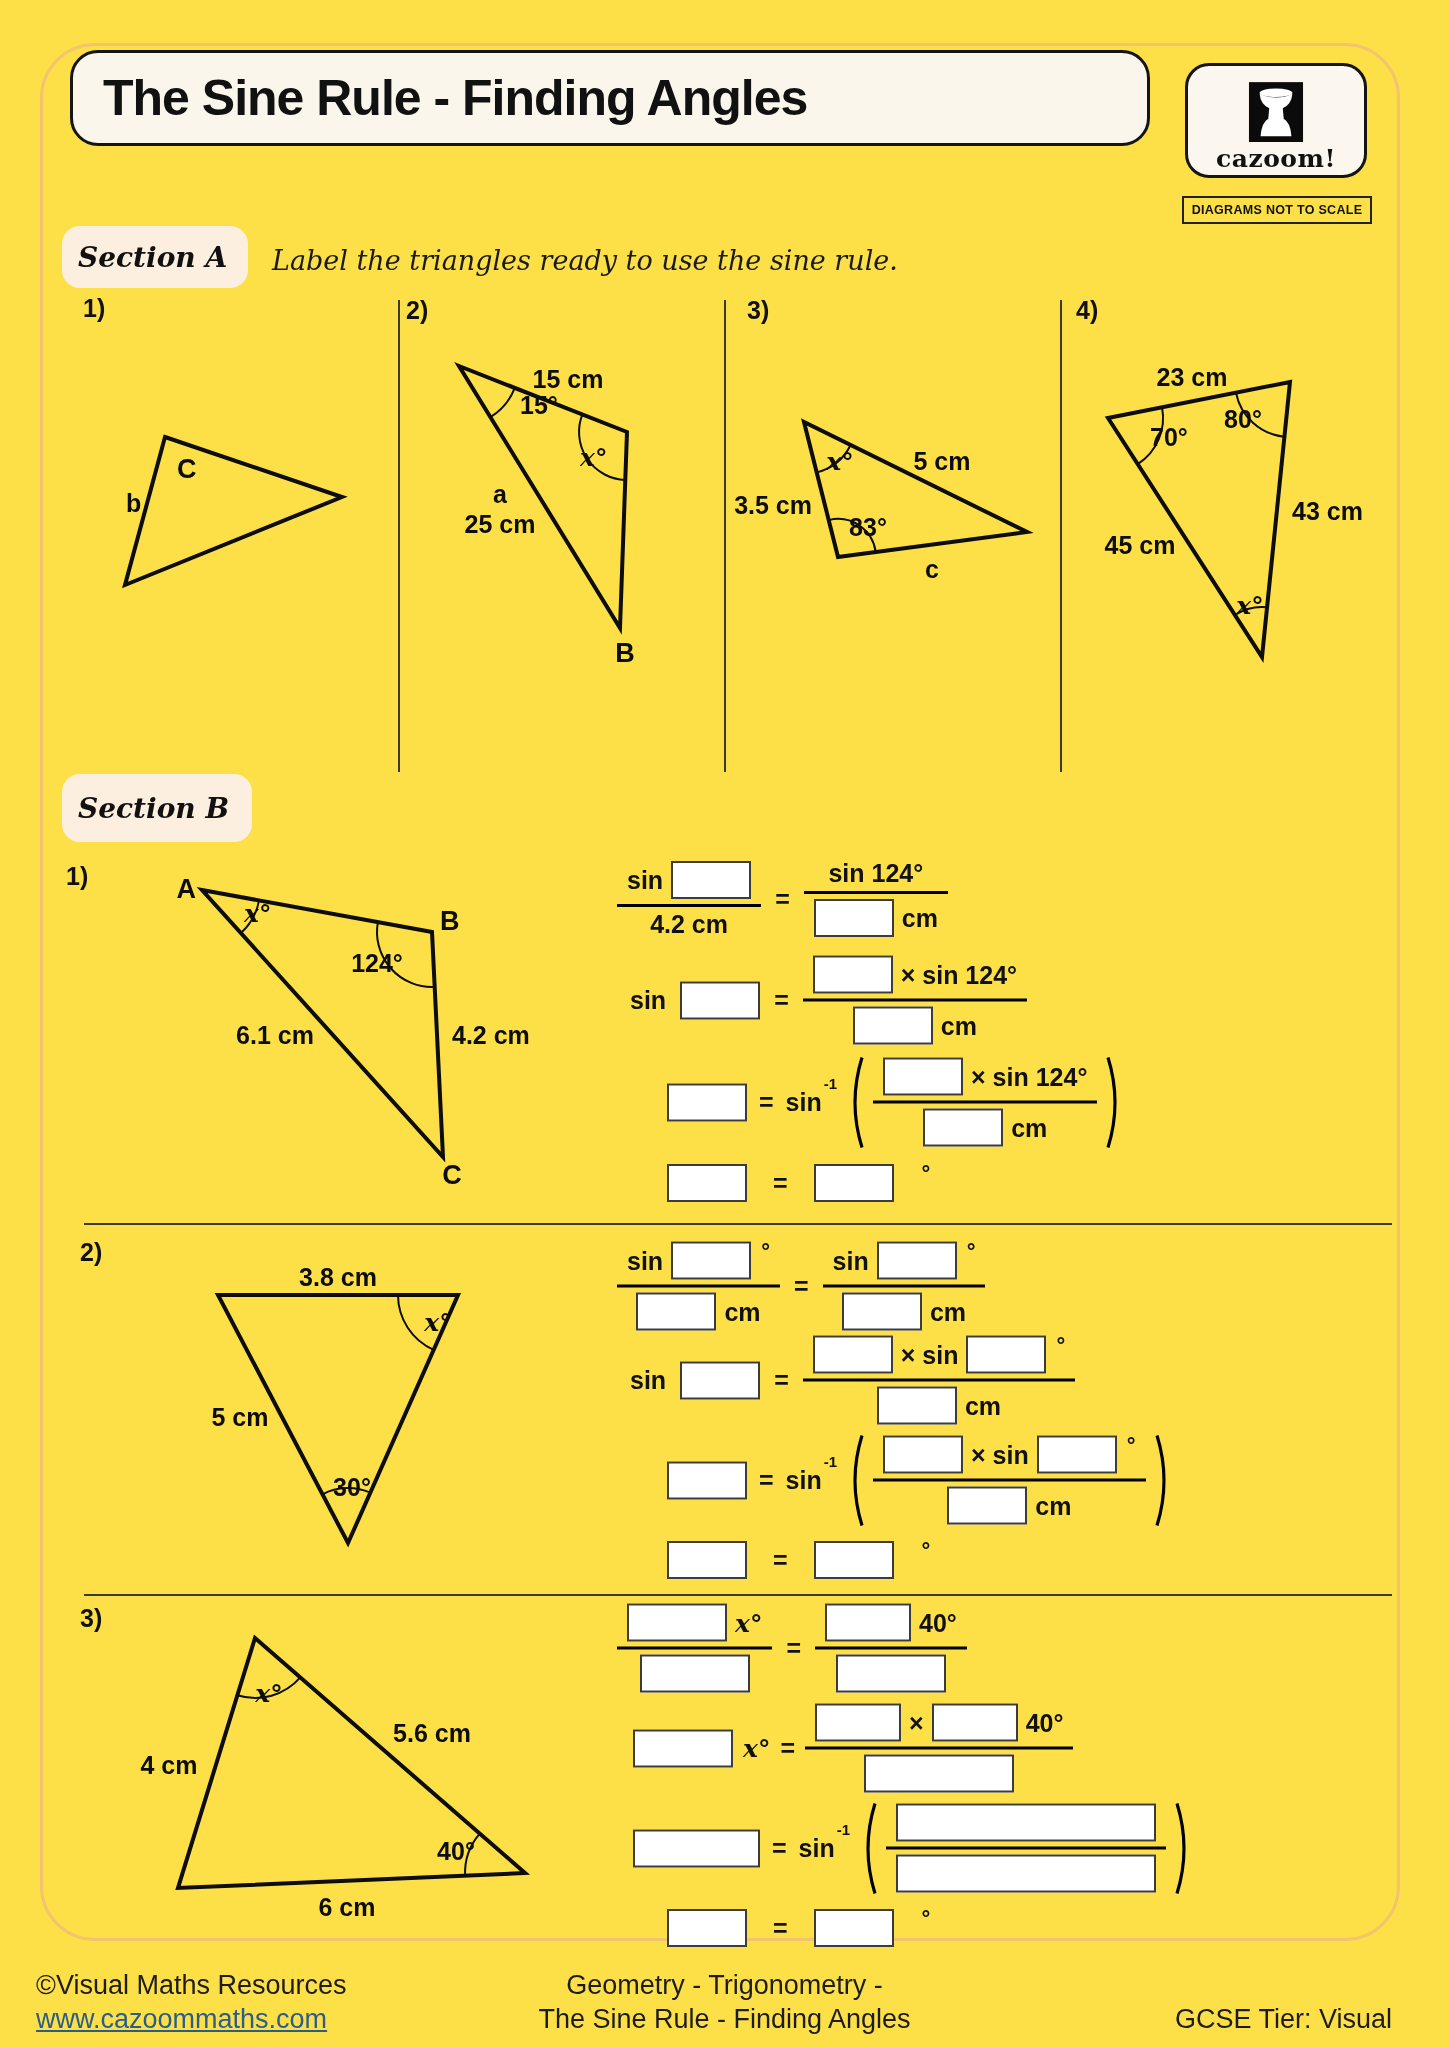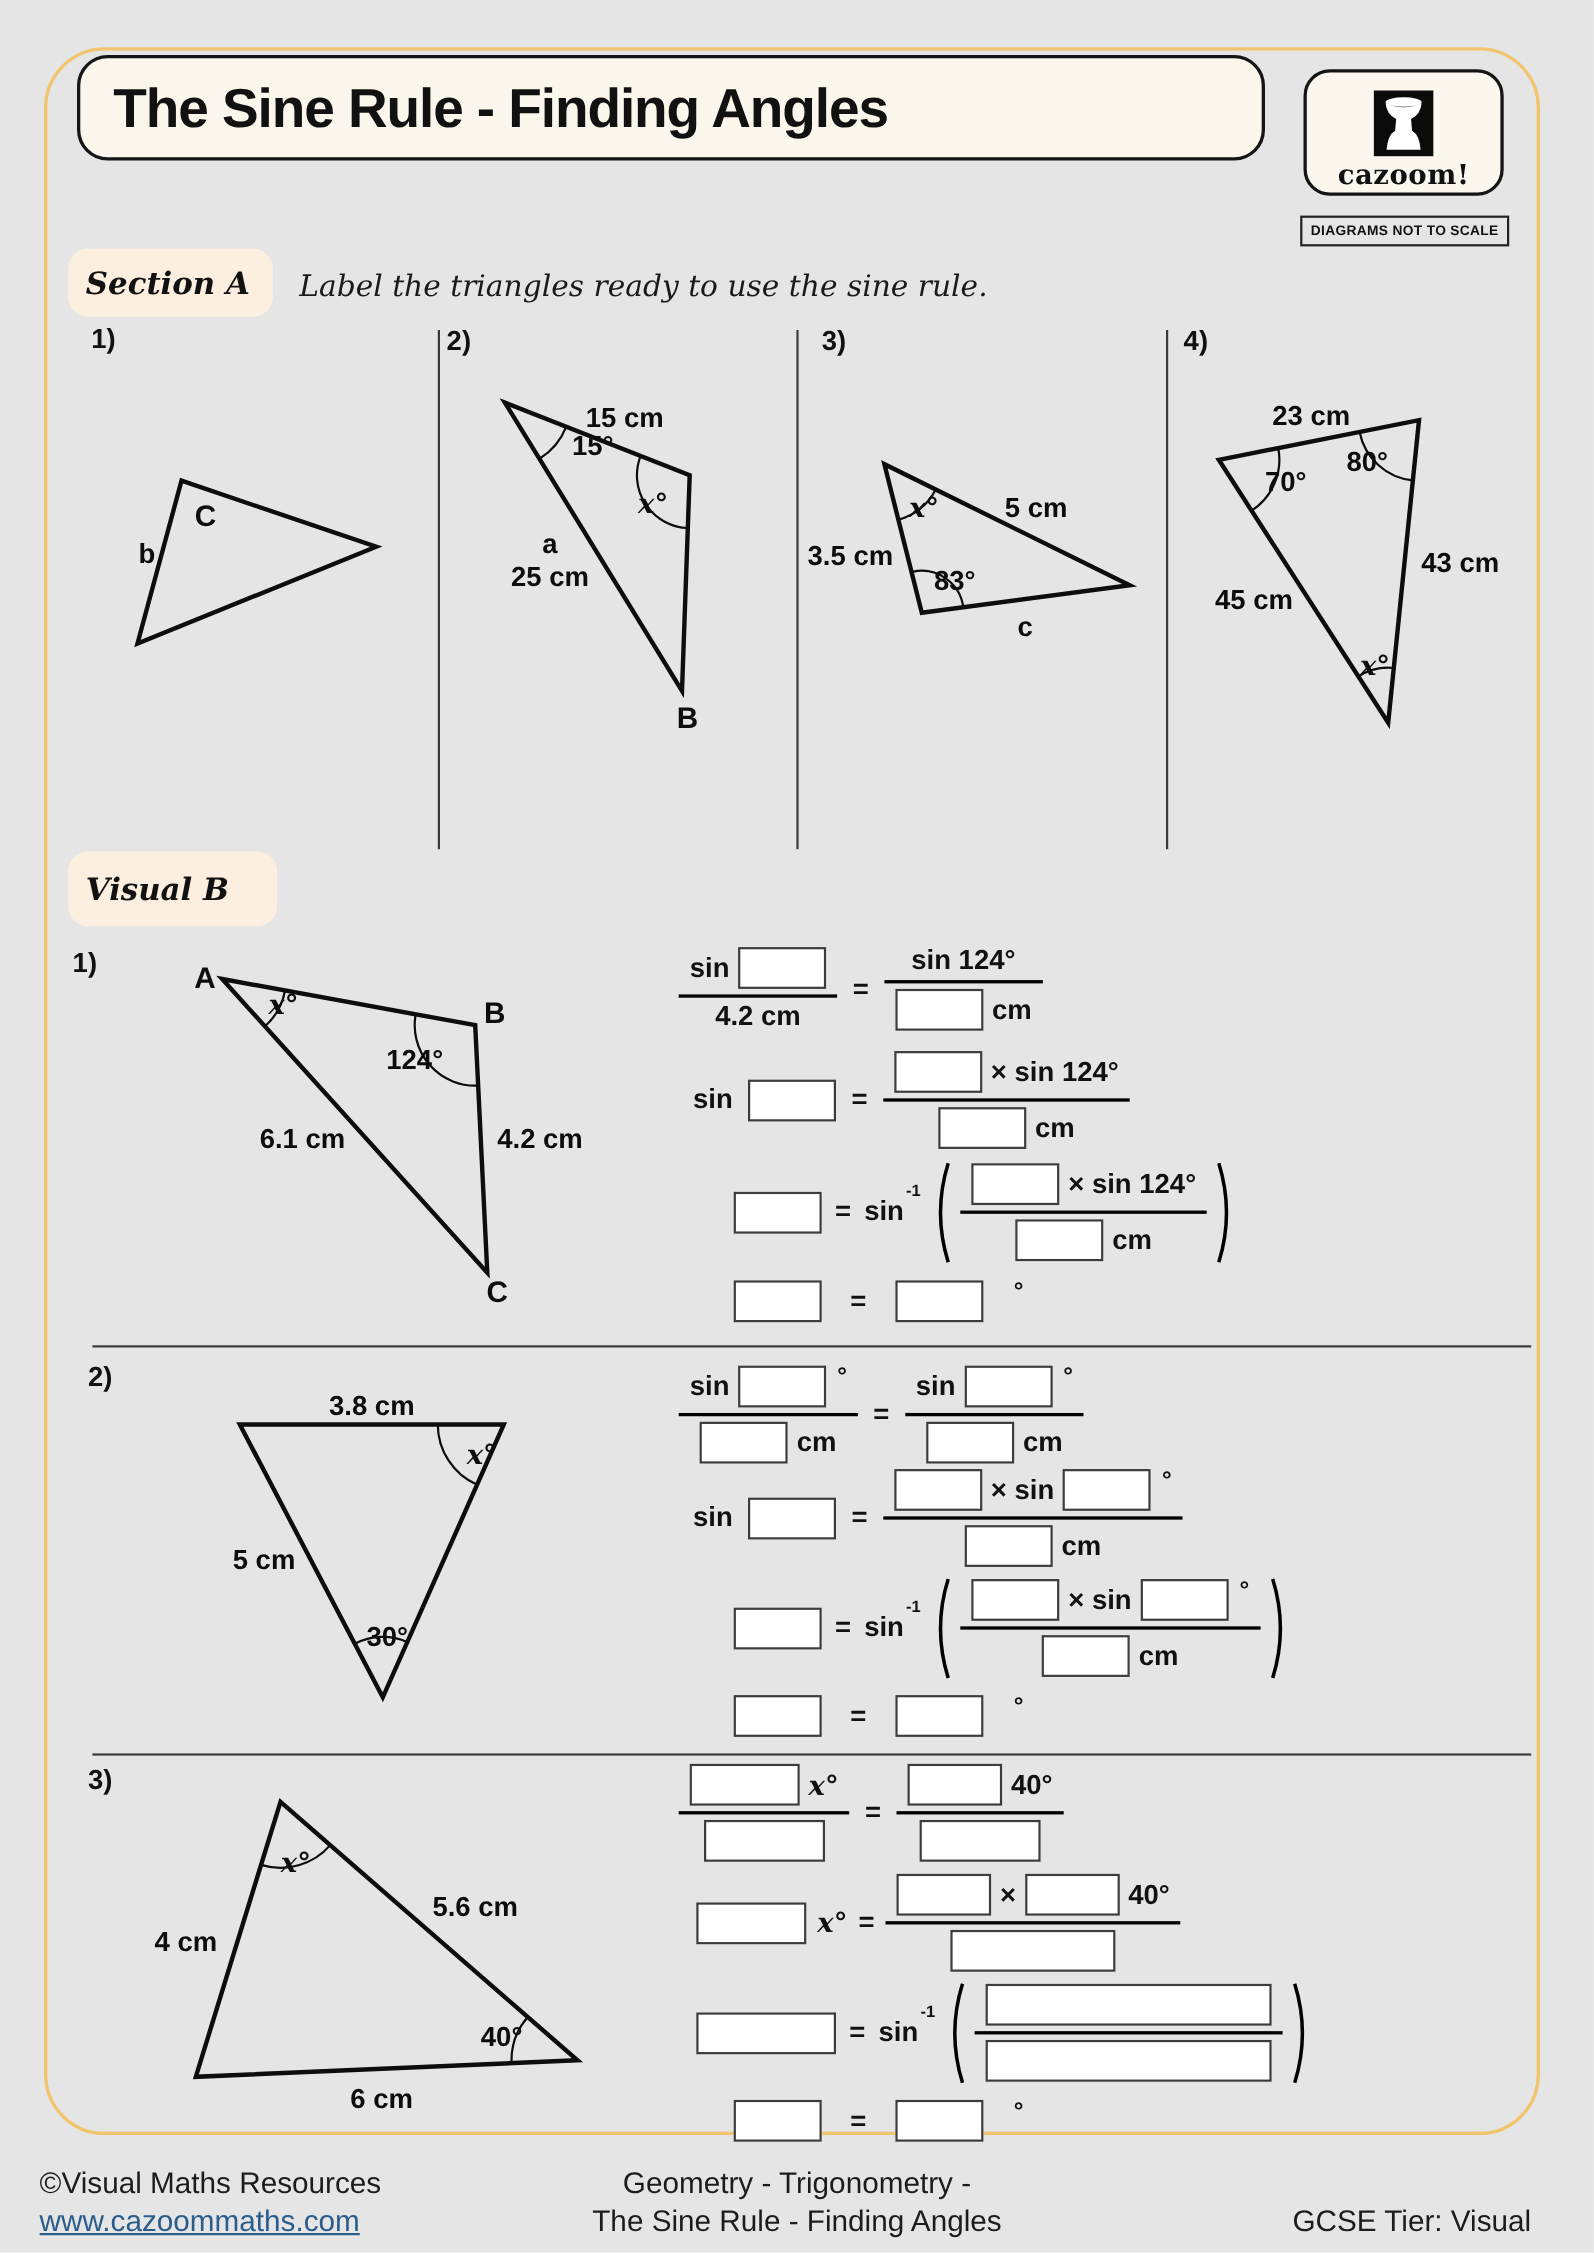--- a/index.html
+++ b/index.html
@@ -1,16 +1,16 @@
 <!DOCTYPE html>
 <html><head>
 <meta charset="utf-8">
 <style>
   html,body{margin:0;padding:0;background:#fff;}
-  #page{position:relative;width:1449px;height:2048px;background:#e5e5e5;overflow:hidden;
+  #page{position:relative;width:1449px;height:2048px;background:#fde047;overflow:hidden;
         font-family:"Liberation Sans",sans-serif;color:#111;}
   .abs{position:absolute;}
   
   #border-frame{left:40px;top:43px;width:1354px;height:1892px;border:3px solid #f2c46d;border-radius:55px;}
   
   #title-box{left:70px;top:50px;width:1080px;height:96px;background:#faf6ec;border:3px solid #151515;
              border-radius:28px;display:flex;align-items:center;padding-left:30px;box-sizing:border-box;}
   #title-box span{font-size:50px;font-weight:bold;letter-spacing:-1px;}
   #logo-box{left:1185px;top:63px;width:182px;height:115px;background:#fbf7ef;border:3px solid #151515;
             border-radius:24px;display:flex;flex-direction:column;align-items:center;justify-content:flex-end;
@@ -76,21 +76,21 @@
   <div class="abs qnum" style="left:83px;top:296px;">1)</div>
   <div class="abs qnum" style="left:406px;top:298px;">2)</div>
   <div class="abs qnum" style="left:747px;top:298px;">3)</div>
   <div class="abs qnum" style="left:1076px;top:298px;">4)</div>
 
   <div class="abs vline" style="left:398px;top:300px;height:472px;"></div>
   <div class="abs vline" style="left:724px;top:300px;height:472px;"></div>
   <div class="abs vline" style="left:1060px;top:300px;height:472px;"></div>
 
   <div class="abs sec-label" style="left:62px;top:774px;width:190px;height:68px;">
-    <span>Visual B</span>
+    <span>Section B</span>
   </div>
 
   <div class="abs qnum" style="left:66px;top:864px;">1)</div>
   <div class="abs qnum" style="left:80px;top:1240px;">2)</div>
   <div class="abs qnum" style="left:80px;top:1606px;">3)</div>
 
   <div class="abs hline" style="left:84px;top:1223px;width:1308px;"></div>
   <div class="abs hline" style="left:84px;top:1594px;width:1308px;"></div>
 
   <svg class="abs" style="left:0;top:0;" width="1449" height="2048" viewBox="0 0 1449 2048">

